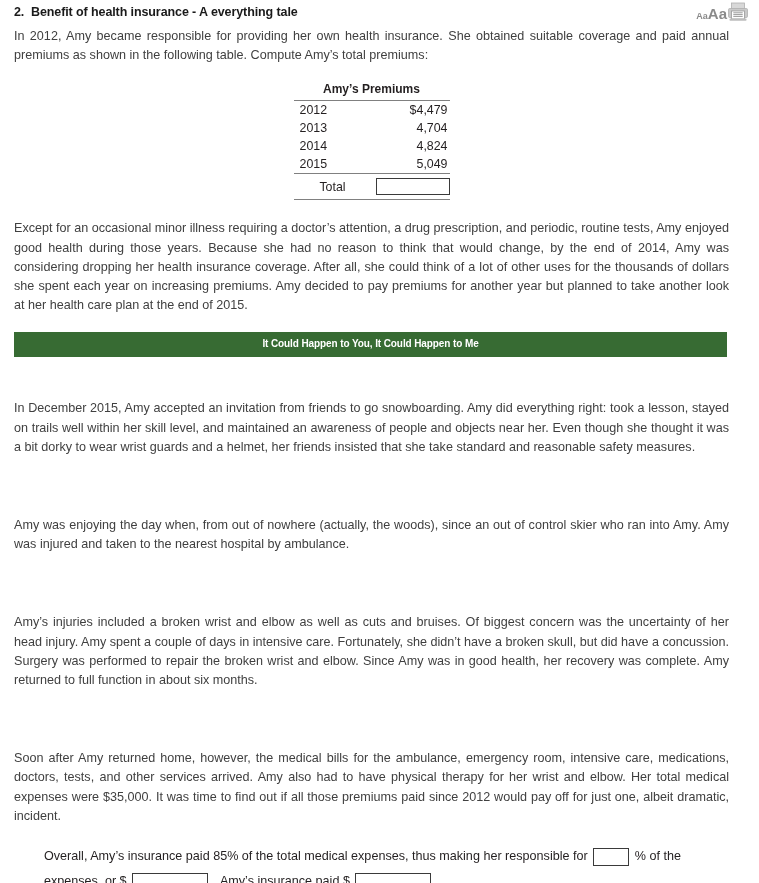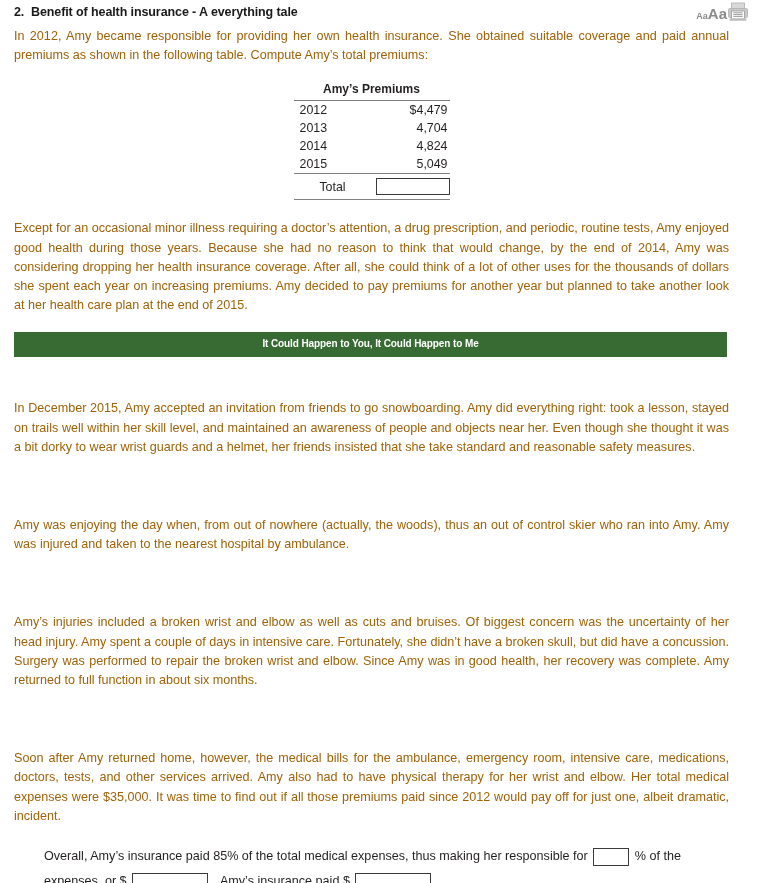--- a/index.html
+++ b/index.html
@@ -64,21 +64,21 @@
 
   
   .content {
     padding: 0 30px 0 14px;
   }
   p.para {
     margin: 0 0 0 0;
     font-size: 12.6px;
     line-height: 19.2px;
     text-align: justify;
-    color: #a16207;
+    color: #404040;
   }
   .para-intro { margin-bottom: 0; }
 
   
   .table-wrap {
     display: flex;
     justify-content: center;
     margin-top: 16px;
   }
   table.premiums {
@@ -235,21 +235,21 @@
   <div class="gap"></div>
 
   <p class="para">Except for an occasional minor illness requiring a doctor’s attention, a drug prescription, and periodic, routine tests, Amy enjoyed good health during those years. Because she had no reason to think that would change, by the end of 2014, Amy was considering dropping her health insurance coverage. After all, she could think of a lot of other uses for the thousands of dollars she spent each year on increasing premiums. Amy decided to pay premiums for another year but planned to take another look at her health care plan at the end of 2015.</p>
 </div>
 
 <div class="banner">It Could Happen to You, It Could Happen to Me</div>
 
 <div class="content story">
   <p class="para">In December 2015, Amy accepted an invitation from friends to go snowboarding. Amy did everything right: took a lesson, stayed on trails well within her skill level, and maintained an awareness of people and objects near her. Even though she thought it was a bit dorky to wear wrist guards and a helmet, her friends insisted that she take standard and reasonable safety measures.</p>
   <div class="gap-sm"></div>
-  <p class="para">Amy was enjoying the day when, from out of nowhere (actually, the woods), thus an out of control skier who ran into Amy. Amy was injured and taken to the nearest hospital by ambulance.</p>
+  <p class="para">Amy was enjoying the day when, from out of nowhere (actually, the woods), since an out of control skier who ran into Amy. Amy was injured and taken to the nearest hospital by ambulance.</p>
   <div class="gap-sm"></div>
   <p class="para">Amy’s injuries included a broken wrist and elbow as well as cuts and bruises. Of biggest concern was the uncertainty of her head injury. Amy spent a couple of days in intensive care. Fortunately, she didn’t have a broken skull, but did have a concussion. Surgery was performed to repair the broken wrist and elbow. Since Amy was in good health, her recovery was complete. Amy returned to full function in about six months.</p>
   <div class="gap-sm"></div>
   <p class="para">Soon after Amy returned home, however, the medical bills for the ambulance, emergency room, intensive care, medications, doctors, tests, and other services arrived. Amy also had to have physical therapy for her wrist and elbow. Her total medical expenses were $35,000. It was time to find out if all those premiums paid since 2012 would pay off for just one, albeit dramatic, incident.</p>
 
   <div class="blanks">
     <div class="blank-para">
       <span>Overall, Amy’s insurance paid 85% of the total medical expenses, thus making her responsible for</span>
       <input class="blank blank-pct" type="text" value="" style="">
       <span>% of the expenses, or $</span>

